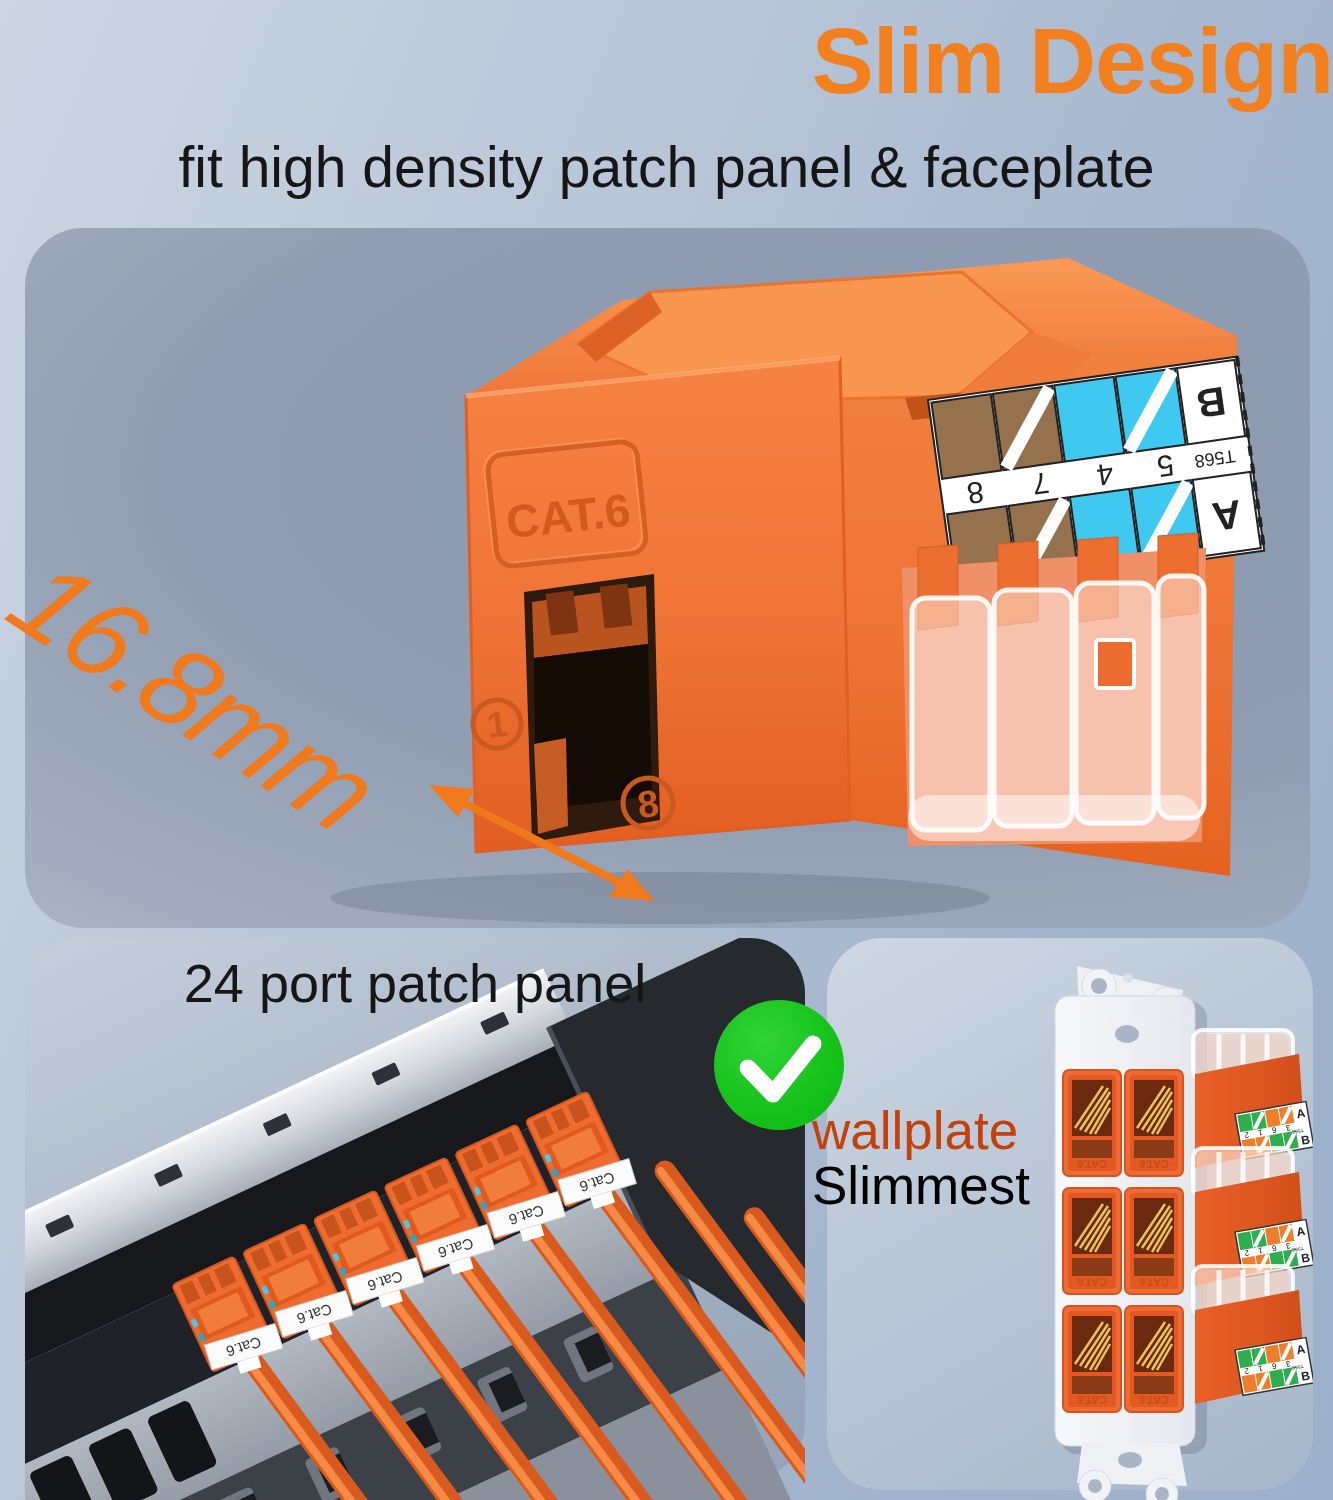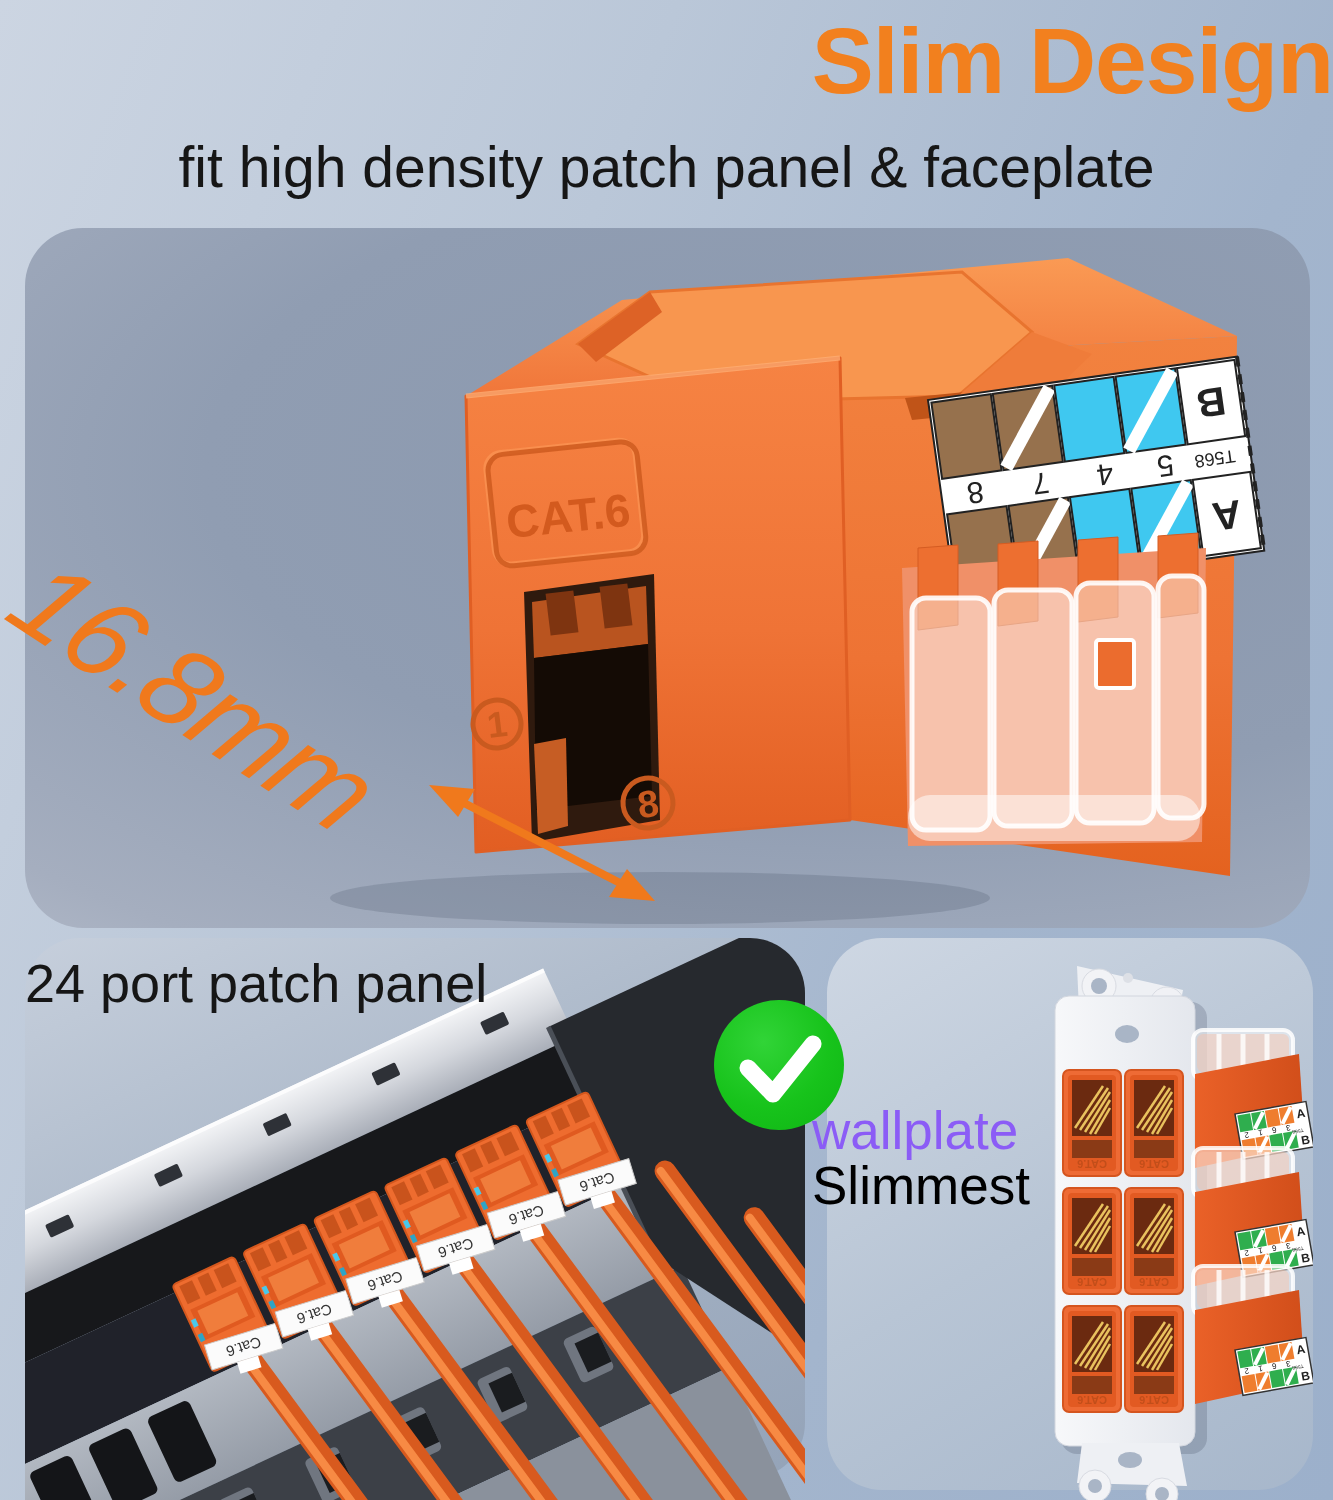--- a/index.html
+++ b/index.html
@@ -31,24 +31,24 @@
     left:827px;top:938px;width:486px;height:552px;border-radius:55px;
     background:linear-gradient(150deg,#ced7e3 0%,#b8c5d5 50%,#a7b7cb 100%);
   }
   
   .dimension{
     left:52px;top:542px;font-size:114px;font-style:italic;font-weight:400;
     color:#f0791c;transform:rotate(33deg) skewX(-6deg);transform-origin:20px 20px;
     letter-spacing:-2px;white-space:nowrap;z-index:4;
   }
   .patch-title{
-    left:0;top:14px;width:780px;
+    left:0;top:14px;width:780px;text-align:center;
     font-size:54px;font-weight:400;color:#161616;z-index:5;position:absolute;
   }
-  .caption1{left:812px;top:1100px;font-size:53px;color:#8b5cf6;z-index:6;}
+  .caption1{left:812px;top:1100px;font-size:53px;color:#c2410c;z-index:6;}
   .caption2{left:812px;top:1155px;font-size:53px;color:#000000;z-index:6;}
   
   .check{
     left:714px;top:1000px;width:130px;height:130px;border-radius:50%;
     background:radial-gradient(circle at 38% 32%,#31d437 0%,#17c31b 55%,#0fb514 100%);
     z-index:7;
   }
   svg{position:absolute;display:block;}
   #hero-svg{left:25px;top:228px;z-index:3;}
   #patch-svg{left:25px;top:938px;z-index:2;}

